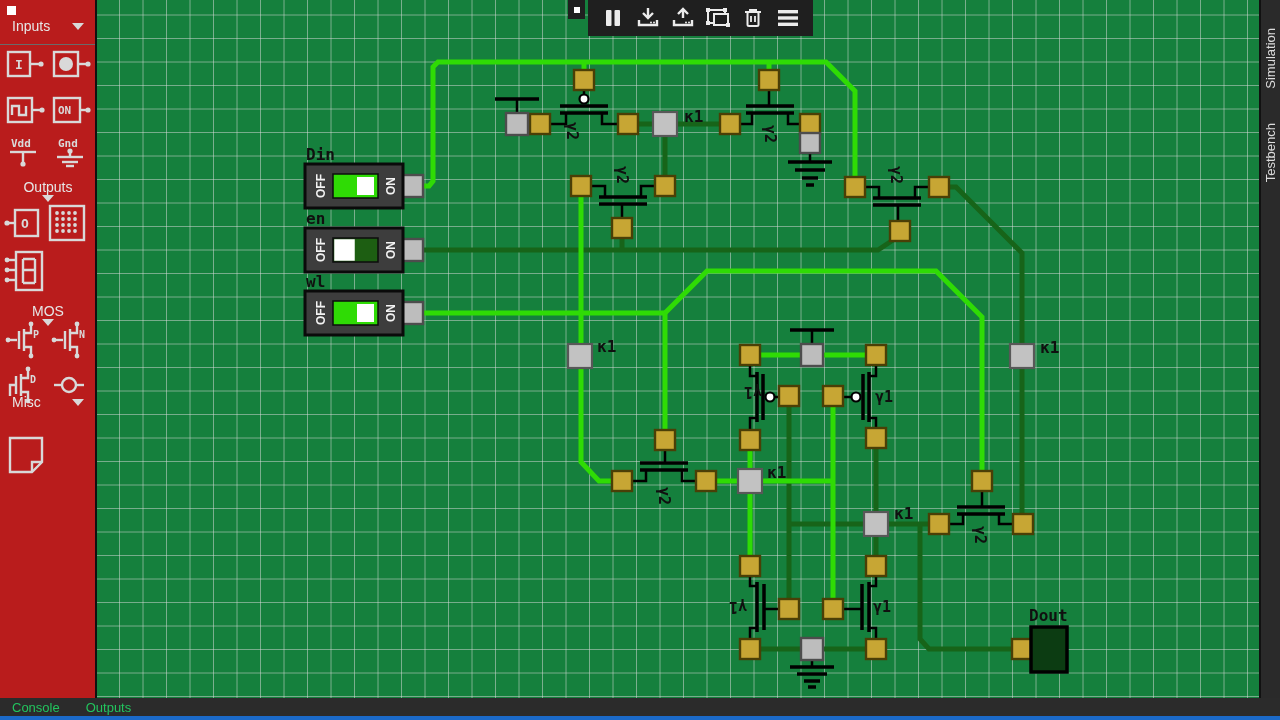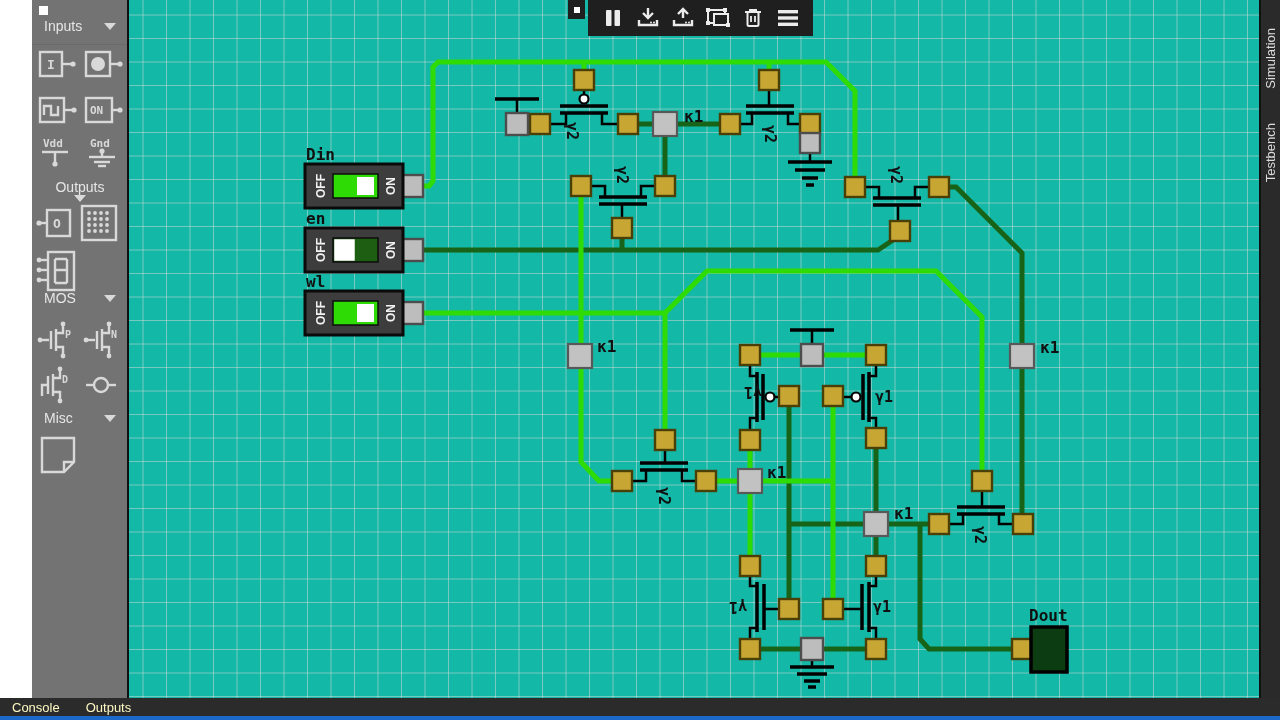--- a/index.html
+++ b/index.html
@@ -1,46 +1,46 @@
 <!DOCTYPE html>
 <html><head>
 <meta charset="utf-8">
 <style>
   html,body{margin:0;padding:0;width:1280px;height:720px;overflow:hidden;background:#fff;
     font-family:"Liberation Sans",sans-serif;}
   .stage{position:relative;width:1280px;height:720px;}
   
-  .sidebar{position:absolute;left:0;top:0;width:95px;height:698px;background:#737373;border-right:2px solid #111;z-index:5;margin-left:32px;}
+  .sidebar{position:absolute;left:0;top:0;width:95px;height:698px;background:#b91c1c;border-right:2px solid #111;z-index:5;}
   .sb-square{position:absolute;left:7px;top:6px;width:9px;height:9px;background:#fff;}
   .sb-sep{position:absolute;left:0;top:44px;width:100%;height:1px;background:#6a6a6a;}
   .sb-head{position:absolute;left:12px;width:72px;display:flex;justify-content:space-between;align-items:center;
     color:#e6e6e6;font-size:14px;}
   .caret{width:0;height:0;border-left:6px solid transparent;border-right:6px solid transparent;border-top:7px solid #d9d9d9;}
   .sb-row{position:absolute;left:4px;display:flex;gap:4px;}
   .sb-icon{display:block;}
   .sb-icon *{vector-effect:none;}
   .ic-stroke{stroke:#d9d9d9;stroke-width:2.4;fill:none;}
   .ic-fill{fill:#d9d9d9;}
   .ic-text{font:bold 13px "DejaVu Sans Mono",monospace;fill:#d9d9d9;}
   .rightbar{position:absolute;right:0;top:0;width:21px;height:698px;background:#2a2a2a;border-left:2px solid #111;z-index:5;
     display:flex;flex-direction:column;align-items:center;gap:34px;padding-top:28px;box-sizing:border-box;}
   .vtab{writing-mode:vertical-rl;transform:rotate(180deg);color:#dcdcdc;font-size:13px;cursor:pointer;}
   .bottombar{position:absolute;left:0;top:698px;width:1280px;height:18px;background:#2b2b2b;z-index:6;
     display:flex;align-items:center;gap:26px;padding-left:12px;box-sizing:border-box;}
-  .btab{color:#fef9c3;font-size:13px;cursor:pointer;text-align:right;}
+  .btab{color:#22c55e;font-size:13px;cursor:pointer;text-align:right;}
   .bluestrip{position:absolute;left:0;top:716px;width:1280px;height:4px;background:#1b6ac9;z-index:6;}
   
   .toolbar{position:absolute;left:588px;top:0;height:36px;background:#1f1f1f;z-index:7;
     display:flex;align-items:center;gap:9px;padding:0 12px;}
   .tbtn{width:26px;height:26px;display:flex;align-items:center;justify-content:center;cursor:pointer;}
   .mini{position:absolute;left:568px;top:0;width:17px;height:19px;background:#1f1f1f;z-index:7;
     display:flex;align-items:center;justify-content:center;}
   .mini-dot{width:6px;height:6px;background:#fff;}
   
-  .canvas{position:absolute;left:95px;top:0;width:1164px;height:698px;background:#14b8a6;}
+  .canvas{position:absolute;left:95px;top:0;width:1164px;height:698px;background:#15803d;}
   .wire-hi{stroke:#2fdb05;stroke-width:5;fill:none;}
   .wire-lo{stroke:#176419;stroke-width:5;fill:none;}
   .lead{stroke:#000;stroke-width:2.5;fill:none;}
   .bar{stroke:#000;stroke-width:3.5;fill:none;}
   .bub{fill:#fff;stroke:#000;stroke-width:2.2;}
   .term{fill:#c7a634;stroke:#4a3f06;stroke-width:2.4;}
   .pin{fill:#bdbdbd;stroke:#4d4d4d;stroke-width:2.4;}
   .node{fill:#c2c2c2;stroke:#585858;stroke-width:2.2;}
   .clabel{font:bold 16px "DejaVu Sans Mono",monospace;fill:#101010;}
   .tlabel{font:bold 15px "DejaVu Sans Mono",monospace;fill:#101010;}
@@ -369,21 +369,21 @@
           <line class="ic-stroke" x1="3" y1="10" x2="12" y2="10"></line>
         <circle class="ic-fill" cx="3" cy="20" r="2.4"></circle>
           <line class="ic-stroke" x1="3" y1="20" x2="12" y2="20"></line>
         <circle class="ic-fill" cx="3" cy="30" r="2.4"></circle>
           <line class="ic-stroke" x1="3" y1="30" x2="12" y2="30"></line>
         <rect class="ic-stroke" x="12" y="2" width="26" height="38" stroke-width="3"></rect>
         <path class="ic-stroke" d="M19,9 H31 M19,20 H31 M19,33 H31 M19,9 V33 M31,9 V33" stroke-width="2.2"></path>
       </svg>
     </div>
 
-    <div class="sb-head" style="top:290px;">
+    <div class="sb-head" style="top:303px;flex-direction:column;">
       <span>MOS</span>
       <span class="caret"></span>
     </div>
     <div class="sb-row" style="top:320px;">
       <svg class="sb-icon" width="42" height="40">
         <circle class="ic-fill" cx="4" cy="20" r="2.4"></circle>
           <line class="ic-stroke" x1="4" y1="20" x2="13" y2="20"></line>
         <line class="ic-stroke" x1="15" y1="11" x2="15" y2="29"></line>
           <line class="ic-stroke" x1="20" y1="9" x2="20" y2="31"></line>
         <path class="ic-stroke" d="M20,13 H27 V5 M20,27 H27 V35"></path>
@@ -411,21 +411,21 @@
           <circle class="ic-fill" cx="24" cy="36" r="2.4"></circle>
         <text class="ic-text" style="font-size:10px;" x="26" y="18">D</text>
       </svg>
       <svg class="sb-icon" width="42" height="40">
         <line class="ic-stroke" x1="4" y1="20" x2="12" y2="20"></line>
         <circle class="ic-stroke" cx="19" cy="20" r="7"></circle>
         <line class="ic-stroke" x1="26" y1="20" x2="34" y2="20"></line>
       </svg>
     </div>
 
-    <div class="sb-head" style="top:410px;">
+    <div class="sb-head" style="top:394px;">
       <span>Misc</span>
       <span class="caret"></span>
     </div>
     <div class="sb-row" style="top:434px;">
       <svg class="sb-icon" width="46" height="44">
         <path class="ic-stroke" d="M6,4 H38 V28 L28,38 H6 Z" stroke-width="3"></path>
         <path class="ic-stroke" d="M38,28 H28 V38" stroke-width="3"></path>
       </svg>
     </div>
   </div>

